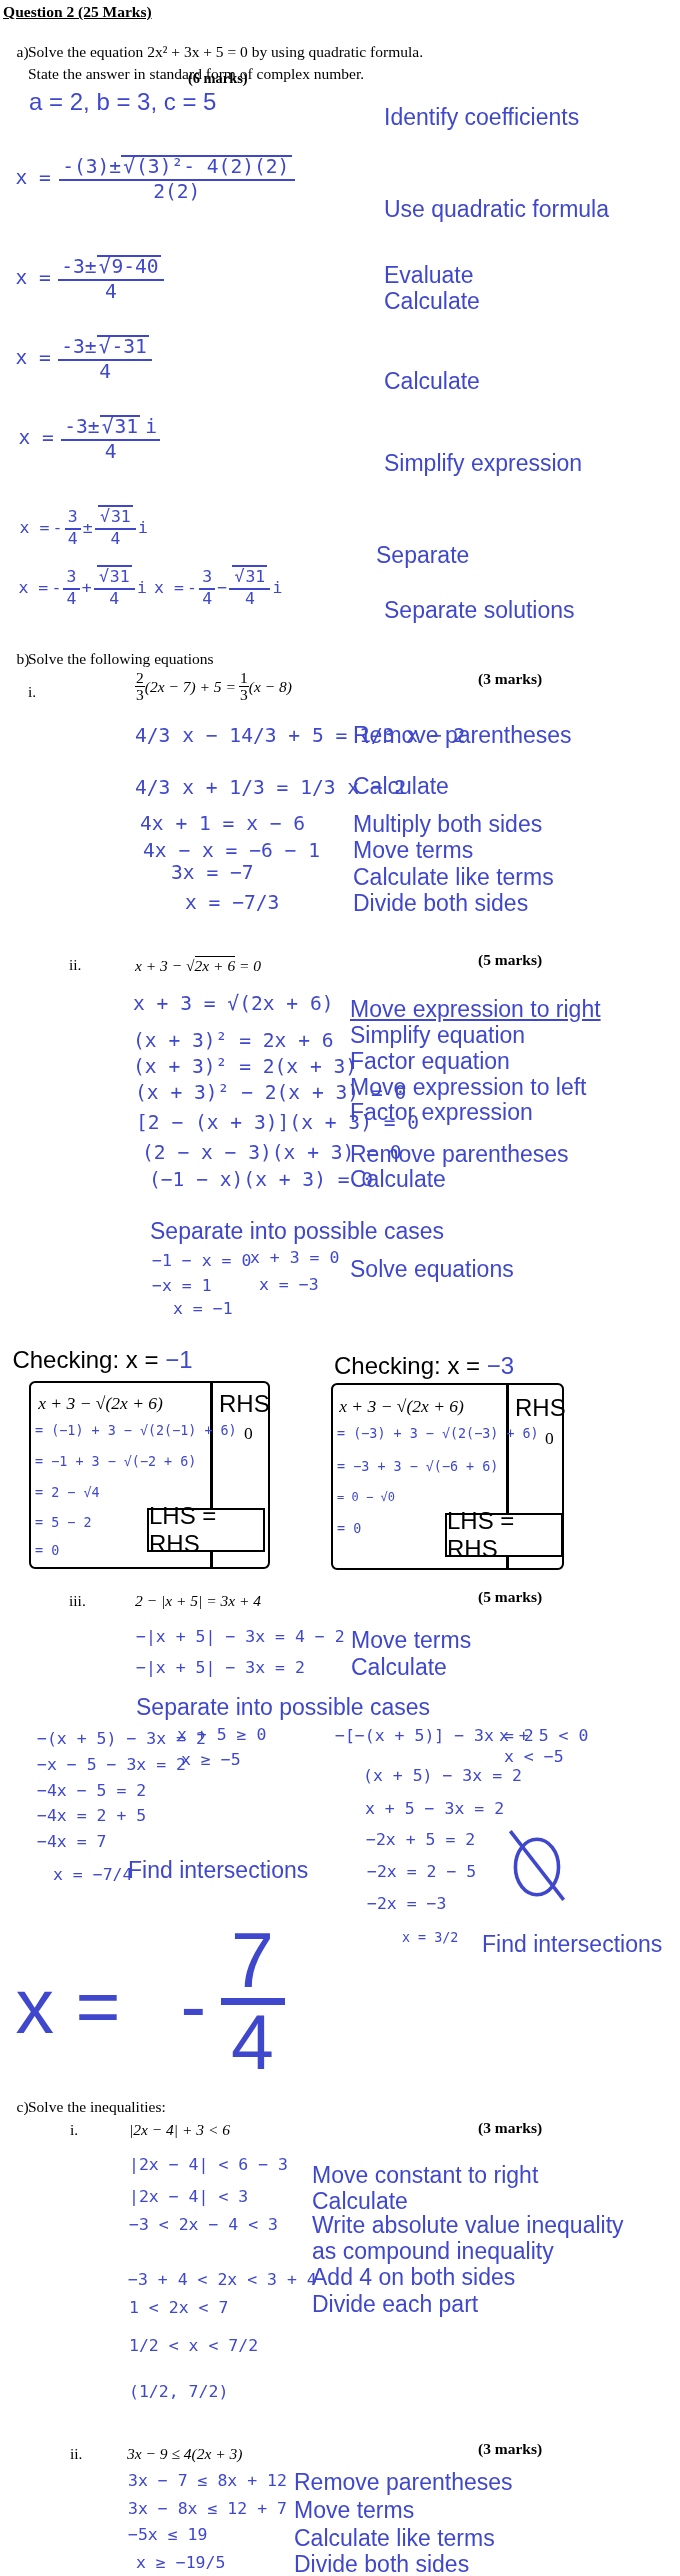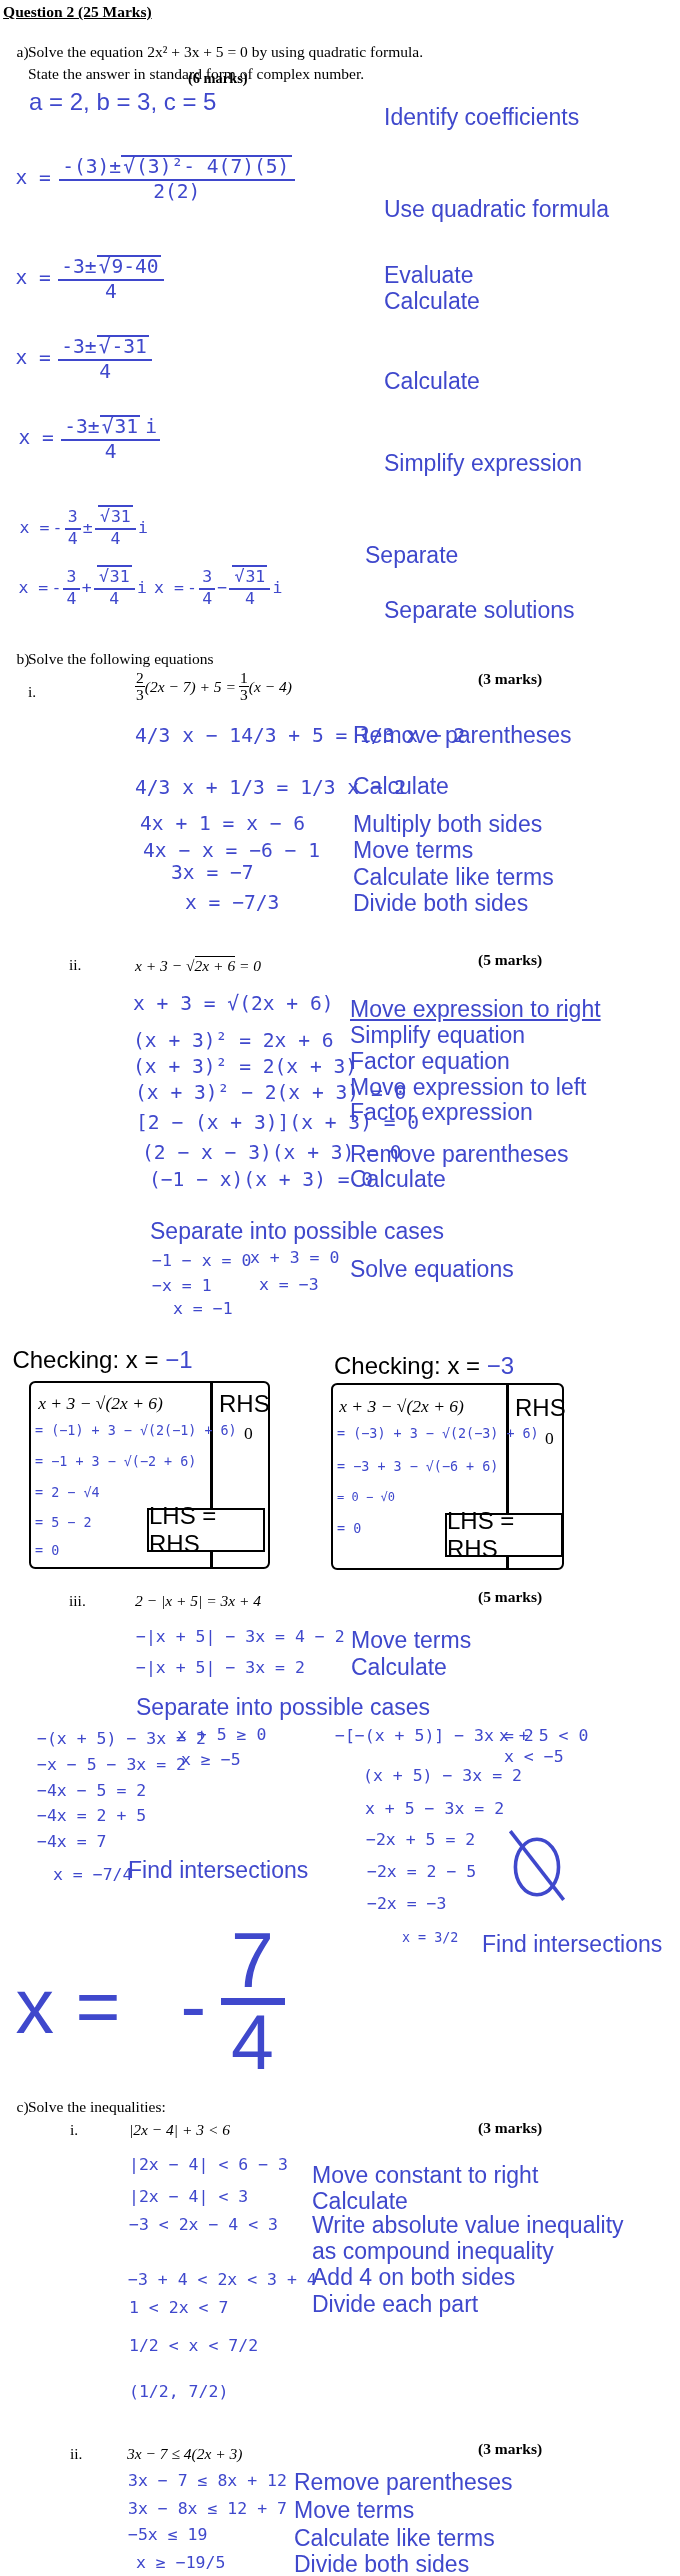--- a/index.html
+++ b/index.html
@@ -42,21 +42,21 @@
 
 <div class="abs note" style="left:29px;top:90px;font-size:24px;">a = 2, b = 3, c = 5</div>
 <div class="abs note" style="left:384px;top:106px;">Identify coefficients</div>
 
 <div class="abs hw" style="left:15.5px;top:155px;">
   <div style="display:flex;align-items:center;">
     <span>x =</span>
     <span class="frac" style="margin-left:8.2px;">
       <span class="num" style="display:flex;align-items:flex-end;">
         <span>-(3)±</span>
-        <span class="sqrt">(3)²- 4(7)(5)</span>
+        <span class="sqrt">(3)²- 4(2)(2)</span>
       </span>
       <span class="den">2(2)</span>
     </span>
   </div>
 </div>
 <div class="abs note" style="left:384px;top:198px;">Use quadratic formula</div>
 
 <div class="abs hw" style="left:15.5px;top:255px;">
   <div style="display:flex;align-items:center;">
     <span>x =</span>
@@ -110,21 +110,21 @@
         <span class="den">4</span>
       </span>
     <span>±</span>
     <span class="frac">
         <span class="num"><span class="sqrt">31</span></span>
         <span class="den">4</span>
       </span>
     <span>i</span>
   </div>
 </div>
-<div class="abs note" style="left:365px;top:544px;text-align:right;">Separate</div>
+<div class="abs note" style="left:376px;top:544px;text-align:right;">Separate</div>
 
 <div class="abs hw hwsm" style="left:18.5px;top:569px;">
   <div style="display:flex;align-items:center;">
     <span>x =</span>
     <span style="margin-left:3.1px;">-</span>
     <span class="frac">
         <span class="num">3</span>
         <span class="den">4</span>
       </span>
     <span>+</span>
@@ -156,21 +156,21 @@
 <div class="abs serif prompt" style="left:135px;top:670px;display:flex;align-items:center;">
   <span style="display:inline-flex;flex-direction:column;align-items:center;line-height:1.05;">
       <span style="border-bottom:1px solid #000;padding:0 1px;">2</span>
       <span>3</span>
     </span>
   <span style="font-style:italic;">(2x − 7) + 5 =</span>
   <span style="display:inline-flex;flex-direction:column;align-items:center;line-height:1.05;margin-left:3.1px;">
       <span style="border-bottom:1px solid #000;padding:0 1px;">1</span>
       <span>3</span>
     </span>
-  <span style="font-style:italic;">(x − 4)</span>
+  <span style="font-style:italic;">(x − 8)</span>
 </div>
 <div class="abs serif marks" style="left:478px;top:670px;">(3 marks)</div>
 
 <div class="abs hw" style="left:135px;top:726px;">4/3 x − 14/3 + 5 = 1/3 x − 2</div>
 <div class="abs note" style="left:353px;top:724px;">Remove parentheses</div>
 <div class="abs hw" style="left:135px;top:778px;">4/3 x + 1/3 = 1/3 x − 2</div>
 <div class="abs note" style="left:353px;top:775px;">Calculate</div>
 <div class="abs hw" style="left:140px;top:814px;">4x + 1 = x − 6</div>
 <div class="abs note" style="left:353px;top:813px;">Multiply both sides</div>
 <div class="abs hw" style="left:143px;top:841px;">4x − x = −6 − 1</div>
@@ -296,21 +296,21 @@
 <div class="abs note" style="left:312px;top:2214px;">Write absolute value inequality</div>
 <div class="abs note" style="left:312px;top:2240px;">as compound inequality</div>
 <div class="abs hw hwsm" style="left:128px;top:2272px;">−3 + 4 &lt; 2x &lt; 3 + 4</div>
 <div class="abs note" style="left:312px;top:2266px;">Add 4 on both sides</div>
 <div class="abs hw hwsm" style="left:129px;top:2300px;">1 &lt; 2x &lt; 7</div>
 <div class="abs note" style="left:312px;top:2293px;text-align:center;">Divide each part</div>
 <div class="abs hw hwsm" style="left:129px;top:2338px;">1/2 &lt; x &lt; 7/2</div>
 <div class="abs hw hwsm" style="left:129px;top:2384px;">(1/2, 7/2)</div>
 
 <div class="abs serif prompt" style="left:70px;top:2445px;">ii.</div>
-<div class="abs serif prompt" style="left:127px;top:2445px;font-style:italic;">3x − 7 ≤ 4(2x + 3)</div>
+<div class="abs serif prompt" style="left:127px;top:2445px;font-style:italic;">3x − 9 ≤ 4(2x + 3)</div>
 <div class="abs serif marks" style="left:478px;top:2440px;">(3 marks)</div>
 
 <div class="abs hw hwsm" style="left:128px;top:2473px;">3x − 7 ≤ 8x + 12</div>
 <div class="abs note" style="left:294px;top:2471px;">Remove parentheses</div>
 <div class="abs hw hwsm" style="left:128px;top:2501px;">3x − 8x ≤ 12 + 7</div>
 <div class="abs note" style="left:294px;top:2499px;">Move terms</div>
 <div class="abs hw hwsm" style="left:128px;top:2527px;">−5x ≤ 19</div>
 <div class="abs note" style="left:294px;top:2527px;">Calculate like terms</div>
 <div class="abs hw hwsm" style="left:136px;top:2555px;">x ≥ −19/5</div>
 <div class="abs note" style="left:294px;top:2553px;">Divide both sides</div>

